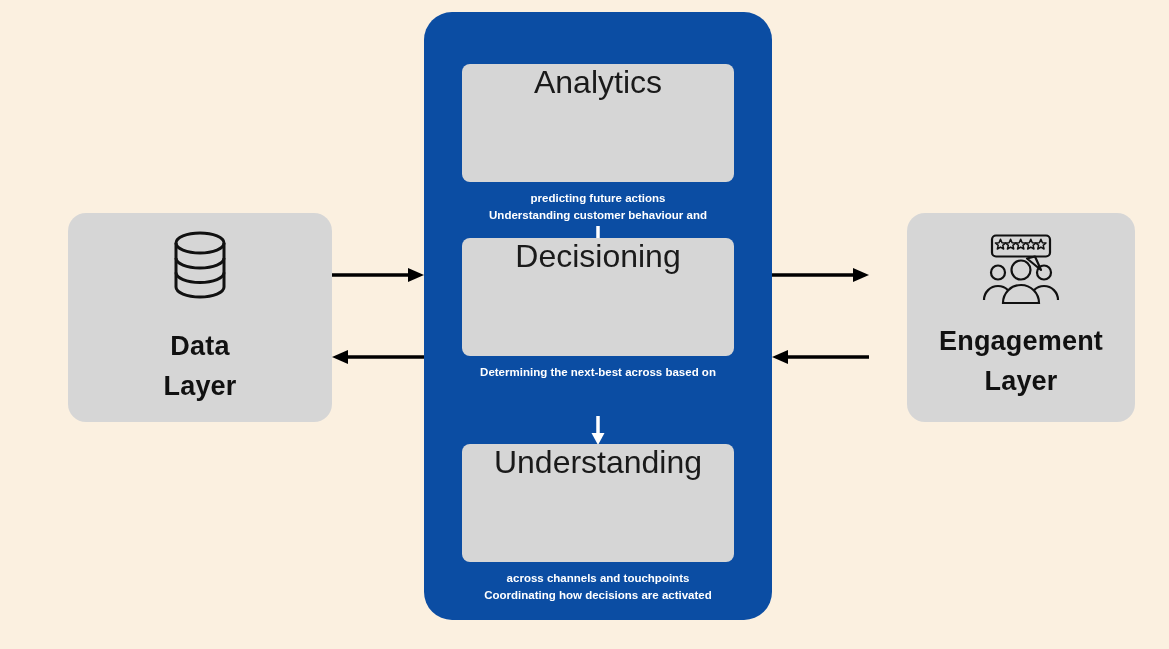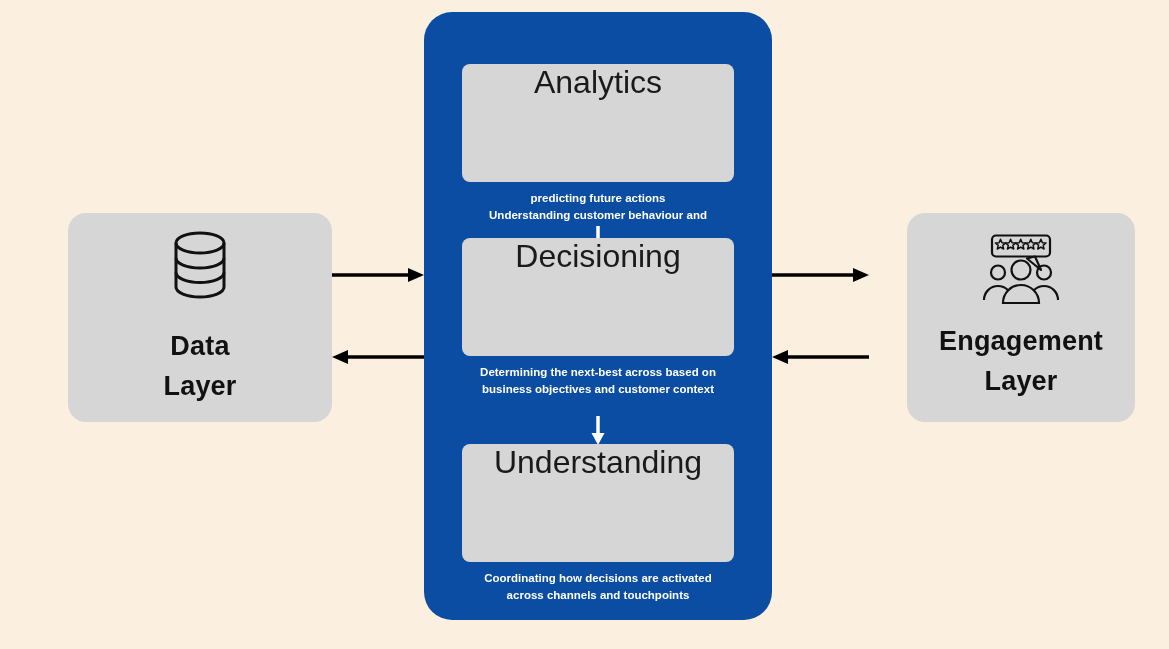--- a/index.html
+++ b/index.html
@@ -160,38 +160,37 @@
         <path d="M10 29 L3.5 17 H16.5 Z" fill="#ffffff"></path>
       </svg>
     </span>
 
     <div class="stage" id="stage-1">
       <div class="stage-card">
         <span class="stage-card-label">Decisioning</span>
       </div>
       <div class="stage-caption">
         <div>Determining the next-best across based on</div>
-        <div>business objectives and customer context</div>
       </div>
     </div>
 
     <span class="v-arrow" id="v-arrow-1">
       <svg width="20" height="30" viewBox="0 0 20 30" xmlns="http://www.w3.org/2000/svg">
         <path d="M10 0 V19" stroke="#ffffff" stroke-width="3.5" fill="none"></path>
         <path d="M10 29 L3.5 17 H16.5 Z" fill="#ffffff"></path>
       </svg>
     </span>
 
     <div class="stage" id="stage-2">
       <div class="stage-card">
         <span class="stage-card-label">Understanding</span>
       </div>
       <div class="stage-caption">
+        <div>across channels and touchpoints</div>
         <div>Coordinating how decisions are activated</div>
-        <div>across channels and touchpoints</div>
       </div>
     </div>
   </div>
 
   <div class="side-box" id="engagement-box">
     <span class="side-icon">
       <svg width="92" height="70" viewBox="0 0 92 70" fill="none" xmlns="http://www.w3.org/2000/svg">
 
         <rect x="17" y="1.5" width="58" height="21" rx="4" stroke="#111" stroke-width="2.2" fill="none"></rect>
         <path d="M60 22.5 L66 36 L52 24.5 Z" stroke="#111" stroke-width="2.2" fill="none" stroke-linejoin="round"></path>

